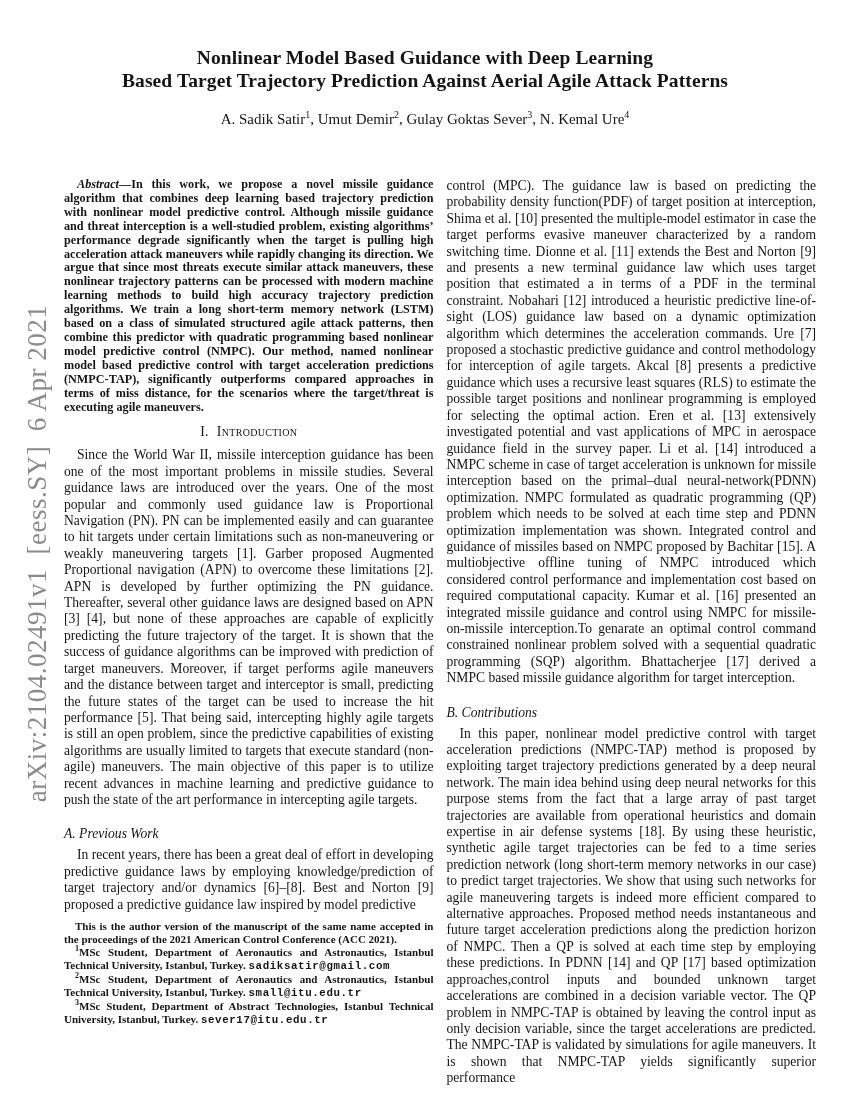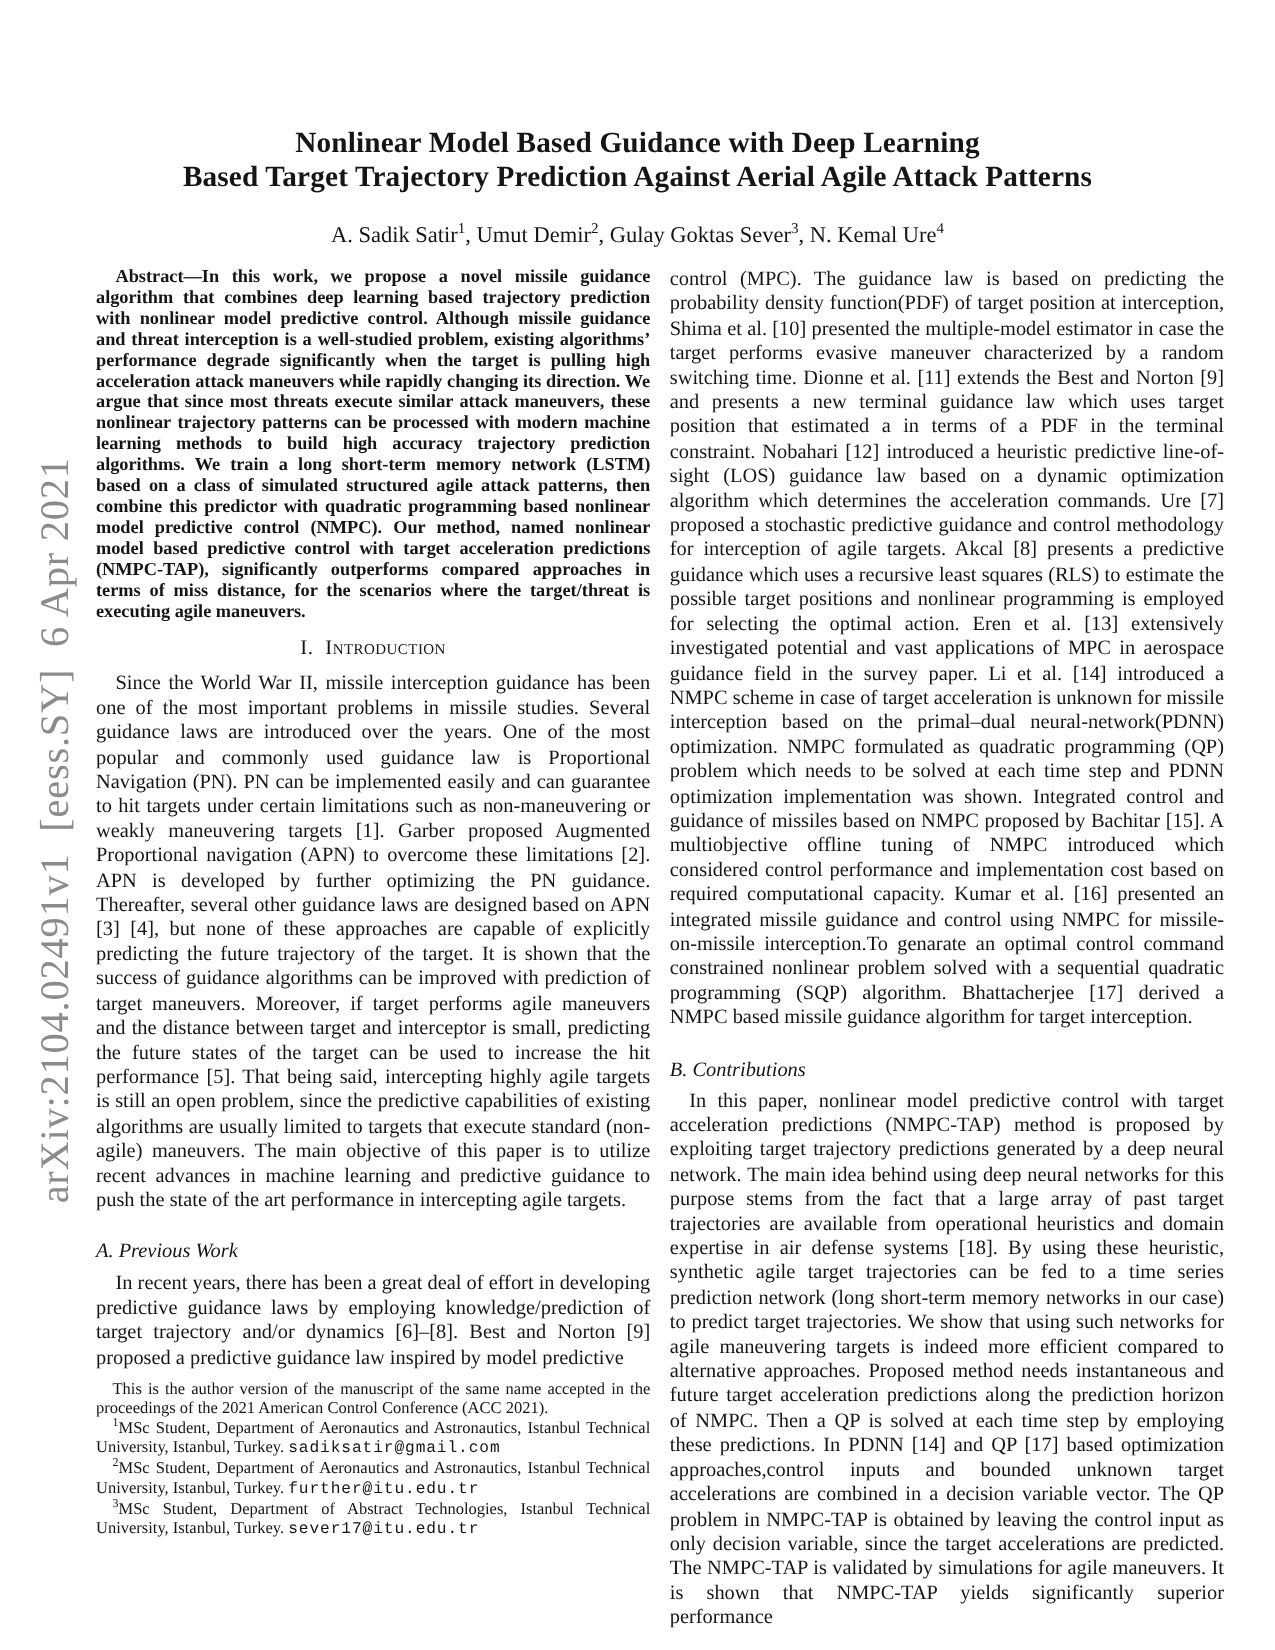--- a/index.html
+++ b/index.html
@@ -21,21 +21,21 @@
     width: 570px;
     text-align: center;
     transform: rotate(-90deg);
     transform-origin: center;
     font-size: 27px;
     color: #8b8b8b;
     white-space: pre;
     letter-spacing: 0.5px;
   }
   
-  .title-block { padding-top: 84px; text-align: center; }
+  .title-block { padding-top: 46px; text-align: center; }
   .paper-title {
     font-size: 19.5px;
     font-weight: bold;
     line-height: 23px;
     letter-spacing: 0.1px;
   }
   .authors-line { margin-top: 19px; font-size: 15px; }
   .authors-line sup { font-size: 10px; line-height: 0; }
   
   .columns {
@@ -54,41 +54,41 @@
     margin: 0;
   }
   .body-para.no-indent { text-indent: 0; }
   .abstract-para {
     font-size: 12.2px;
     line-height: 13.9px;
     font-weight: bold;
     text-indent: 13px;
     margin: 0 0 0 0;
   }
-  .abstract-label { }
+  .abstract-label { font-style: italic; }
   .section-heading {
     text-align: center;
     font-size: 13.8px;
     margin: 10px 0 7px 0;
     font-variant: small-caps;
     letter-spacing: 0.3px;
   }
   .section-heading .sec-num { font-variant: normal; margin-right: 8px; }
   .subsection-heading {
     font-style: italic;
     font-size: 13.6px;
     text-align: left;
     margin: 18px 0 5px 0;
   }
   .footnotes {
     margin-top: 7px;
     font-size: 11px;
     line-height: 13px;
   }
-  .footnote { margin: 0; text-indent: 11px; text-align: justify; }
+  .footnote { margin: 0; text-indent: 11px; text-align: justify; font-weight: bold; }
   .footnote sup { font-size: 8px; line-height: 0; }
   .footnote .email {
     font-family: "Liberation Mono", "DejaVu Sans Mono", monospace;
     font-size: 10.8px;
     letter-spacing: 0.6px;
   }
 </style>
 </head>
 <body>
 
@@ -113,21 +113,21 @@
 
       <p class="body-para">Since the World War II, missile interception guidance has been one of the most important problems in missile studies. Several guidance laws are introduced over the years. One of the most popular and commonly used guidance law is Proportional Navigation (PN). PN can be implemented easily and can guarantee to hit targets under certain limitations such as non-maneuvering or weakly maneuvering targets [1]. Garber proposed Augmented Proportional navigation (APN) to overcome these limitations [2]. APN is developed by further optimizing the PN guidance. Thereafter, several other guidance laws are designed based on APN [3] [4], but none of these approaches are capable of explicitly predicting the future trajectory of the target. It is shown that the success of guidance algorithms can be improved with prediction of target maneuvers. Moreover, if target performs agile maneuvers and the distance between target and interceptor is small, predicting the future states of the target can be used to increase the hit performance [5]. That being said, intercepting highly agile targets is still an open problem, since the predictive capabilities of existing algorithms are usually limited to targets that execute standard (non-agile) maneuvers. The main objective of this paper is to utilize recent advances in machine learning and predictive guidance to push the state of the art performance in intercepting agile targets.</p>
 
       <div class="subsection-heading">A. Previous Work</div>
 
       <p class="body-para">In recent years, there has been a great deal of effort in developing predictive guidance laws by employing knowledge/prediction of target trajectory and/or dynamics [6]–[8]. Best and Norton [9] proposed a predictive guidance law inspired by model predictive</p>
 
       <div class="footnotes">
           <p class="footnote"><span>This is the author version of the manuscript of the same name accepted in the proceedings of the 2021 American Control Conference (ACC 2021).</span></p>
           <p class="footnote"><sup>1</sup><span>MSc Student, Department of Aeronautics and Astronautics, Istanbul Technical University, Istanbul, Turkey. </span><span class="email">sadiksatir@gmail.com</span></p>
-          <p class="footnote"><sup>2</sup><span>MSc Student, Department of Aeronautics and Astronautics, Istanbul Technical University, Istanbul, Turkey. </span><span class="email">further@itu.edu.tr</span></p>
+          <p class="footnote"><sup>2</sup><span>MSc Student, Department of Aeronautics and Astronautics, Istanbul Technical University, Istanbul, Turkey. </span><span class="email">small@itu.edu.tr</span></p>
           <p class="footnote"><sup>3</sup><span>MSc Student, Department of Abstract Technologies, Istanbul Technical University, Istanbul, Turkey. </span><span class="email">sever17@itu.edu.tr</span></p>
         </div>
     </div>
 
     <div class="col">
       <p class="body-para no-indent">control (MPC). The guidance law is based on predicting the probability density function(PDF) of target position at interception, Shima et al. [10] presented the multiple-model estimator in case the target performs evasive maneuver characterized by a random switching time. Dionne et al. [11] extends the Best and Norton [9] and presents a new terminal guidance law which uses target position that estimated a in terms of a PDF in the terminal constraint. Nobahari [12] introduced a heuristic predictive line-of-sight (LOS) guidance law based on a dynamic optimization algorithm which determines the acceleration commands. Ure [7] proposed a stochastic predictive guidance and control methodology for interception of agile targets. Akcal [8] presents a predictive guidance which uses a recursive least squares (RLS) to estimate the possible target positions and nonlinear programming is employed for selecting the optimal action. Eren et al. [13] extensively investigated potential and vast applications of MPC in aerospace guidance field in the survey paper. Li et al. [14] introduced a NMPC scheme in case of target acceleration is unknown for missile interception based on the primal–dual neural-network(PDNN) optimization. NMPC formulated as quadratic programming (QP) problem which needs to be solved at each time step and PDNN optimization implementation was shown. Integrated control and guidance of missiles based on NMPC proposed by Bachitar [15]. A multiobjective offline tuning of NMPC introduced which considered control performance and implementation cost based on required computational capacity. Kumar et al. [16] presented an integrated missile guidance and control using NMPC for missile-on-missile interception.To genarate an optimal control command constrained nonlinear problem solved with a sequential quadratic programming (SQP) algorithm. Bhattacherjee [17] derived a NMPC based missile guidance algorithm for target interception.</p>
 
       <div class="subsection-heading">B. Contributions</div>
 
       <p class="body-para">In this paper, nonlinear model predictive control with target acceleration predictions (NMPC-TAP) method is proposed by exploiting target trajectory predictions generated by a deep neural network. The main idea behind using deep neural networks for this purpose stems from the fact that a large array of past target trajectories are available from operational heuristics and domain expertise in air defense systems [18]. By using these heuristic, synthetic agile target trajectories can be fed to a time series prediction network (long short-term memory networks in our case) to predict target trajectories. We show that using such networks for agile maneuvering targets is indeed more efficient compared to alternative approaches. Proposed method needs instantaneous and future target acceleration predictions along the prediction horizon of NMPC. Then a QP is solved at each time step by employing these predictions. In PDNN [14] and QP [17] based optimization approaches,control inputs and bounded unknown target accelerations are combined in a decision variable vector. The QP problem in NMPC-TAP is obtained by leaving the control input as only decision variable, since the target accelerations are predicted. The NMPC-TAP is validated by simulations for agile maneuvers. It is shown that NMPC-TAP yields significantly superior performance</p>

